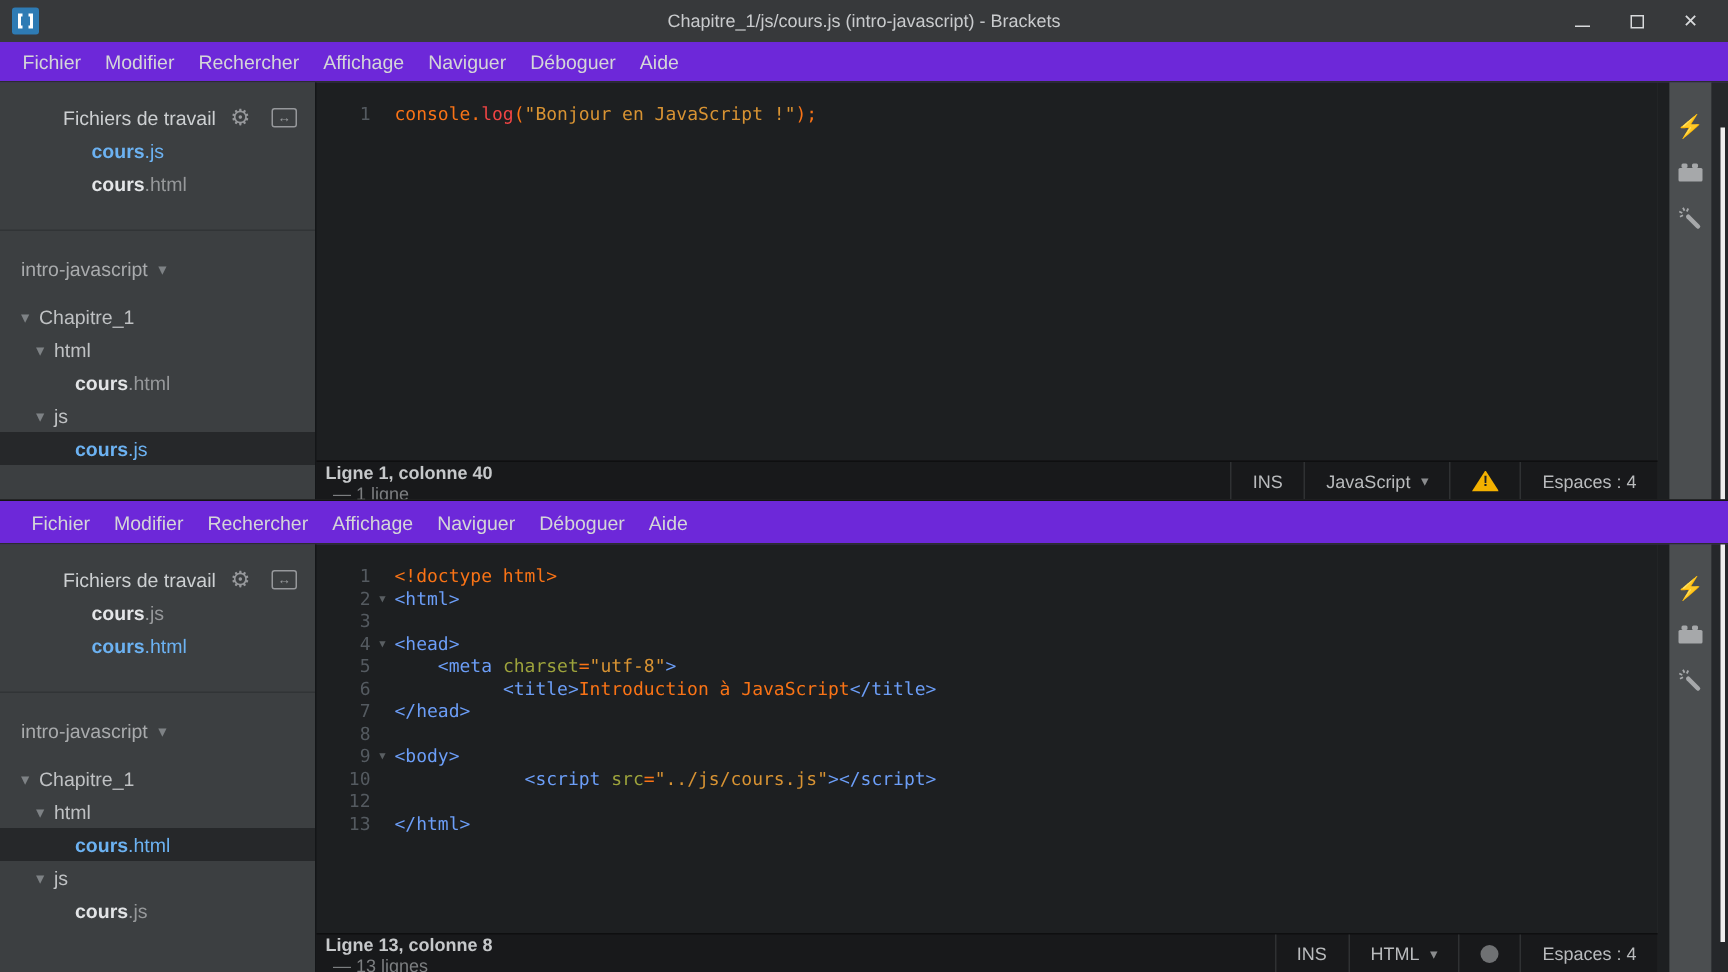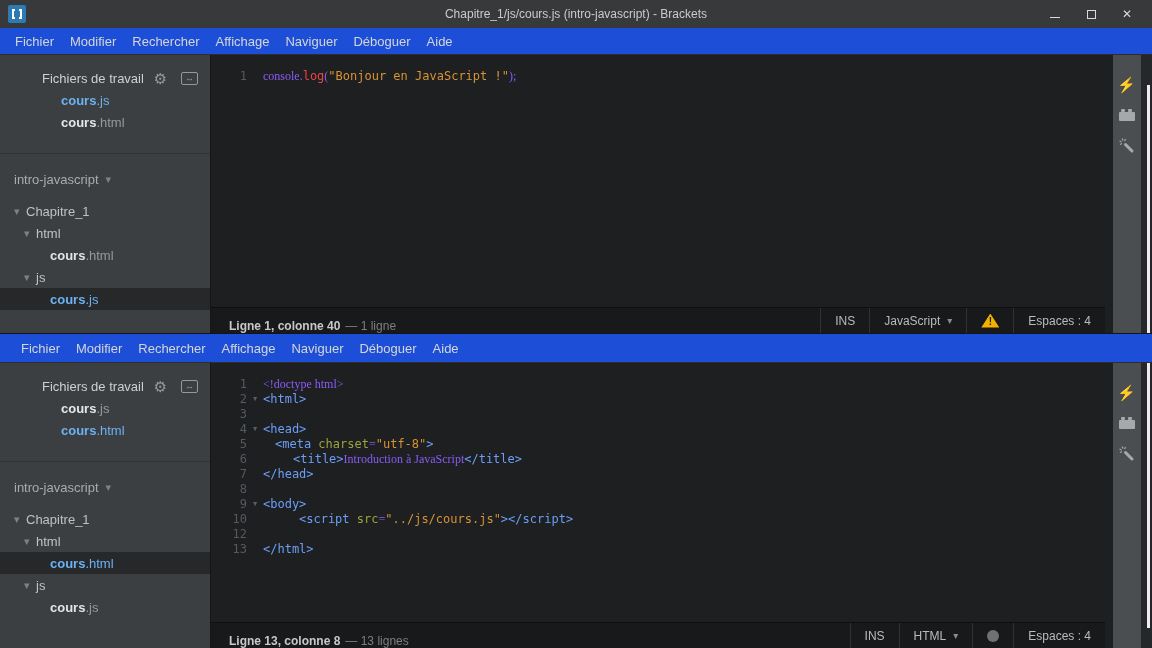--- a/index.html
+++ b/index.html
@@ -16,21 +16,21 @@
   .app-icon .inner { position:absolute; left:4px; top:4px; width:10px; height:10px; border:2px solid #FFFFFF; }
   .app-icon .bar { position:absolute; left:50%; top:3px; bottom:3px; width:4px; transform:translateX(-50%); background:#2E7BB4; }
   .title-text { position:absolute; left:0; right:0; text-align:center; font-size:12px; color:#C9CBCD; pointer-events:none; }
   .win-controls { margin-left:auto; display:flex; align-items:center; gap:10px; padding-right:12px; }
   .ctrl { width:26px; height:20px; display:flex; align-items:center; justify-content:center; color:#D8DADC; }
   .min-glyph { width:10px; height:1px; background:#D8DADC; display:block; margin-top:6px; }
   .max-glyph { width:9px; height:9px; border:1px solid #D8DADC; display:block; }
   .close-glyph { font-size:12px; line-height:1; }
 
   
-  .menubar { display:flex; align-items:center; background:#1d4ed8; font-size:13px; color:#D4D6D8; border-bottom:1px solid #2B2D2F; }
+  .menubar { display:flex; align-items:center; background:#6d28d9; font-size:13px; color:#D4D6D8; border-bottom:1px solid #2B2D2F; }
   #win-top .menubar { height:27px; padding-left:7px; }
   #win-bottom .menubar { height:29px; padding-left:13px; }
   .menu-item { padding:0 8px; cursor:default; }
 
   
   .main { display:flex; }
   #win-top .main { height:278px; }
   #win-bottom .main { height:285px; }
 
   
@@ -60,29 +60,29 @@
   .tree-row.selected { background:#26282A; }
   .tree-row.selected b, .tree-row.selected .ext { color:#6CB2F2; }
 
   
   .editor { flex:1; background:#1D1F21; position:relative; border-left:1px solid #141618; }
   .code-area { position:absolute; top:0; left:0; right:0; bottom:26px; padding-top:14px; overflow:hidden; }
   .code-line { display:flex; height:15px; font-family:"DejaVu Sans Mono", monospace; font-size:12px; line-height:15px; white-space:pre; }
   .ln { width:36px; text-align:right; color:#545A60; flex:none; }
   .fold { width:16px; flex:none; text-align:center; font-size:7px; line-height:15px; color:#5A5F63; }
   .code { flex:1; }
-  .tok-plain { color:#8b5cf6;font-family:Liberation Serif, serif; }
+  .tok-plain { color:#f97316; }
   .tok-tag  { color:#6C9EF8; }
   .tok-fn   { color:#ef4444; }
   .tok-str  { color:#D89333; }
   .tok-attr { color:#9DA33C; }
 
   
   .statusbar { position:absolute; left:0; right:0; bottom:0; height:26px; background:#18191B; border-top:1px solid #0E0F10; display:flex; align-items:stretch; font-size:12px; color:#B9BBBD; }
-  .status-left { display:flex; align-items:flex-end; padding-left:18px; }
+  .status-left { display:flex; align-items:flex-start; padding-left:6px;flex-direction:column; }
   .status-left .pos { color:#C6C8CA; font-weight:bold; }
   .status-left .count { color:#7C7E80; margin-left:5px; }
   .status-right { margin-left:auto; display:flex; align-items:stretch; }
   .seg { display:flex; align-items:center; gap:7px; padding:0 14px; border-left:1px solid #2F3133; cursor:pointer; }
   .seg .tri { font-size:10px; color:#8A8C8E; }
   .warn-tri { width:18px; height:14px; background:#F3B100; clip-path:polygon(50% 0,100% 100%,0 100%); display:flex; align-items:flex-end; justify-content:center; }
   .warn-tri i { font-style:normal; font-weight:bold; font-size:10px; line-height:12px; color:#1D1F21; }
   .status-circle { width:12px; height:12px; border-radius:50%; background:#6F7173; display:block; }
 
   

